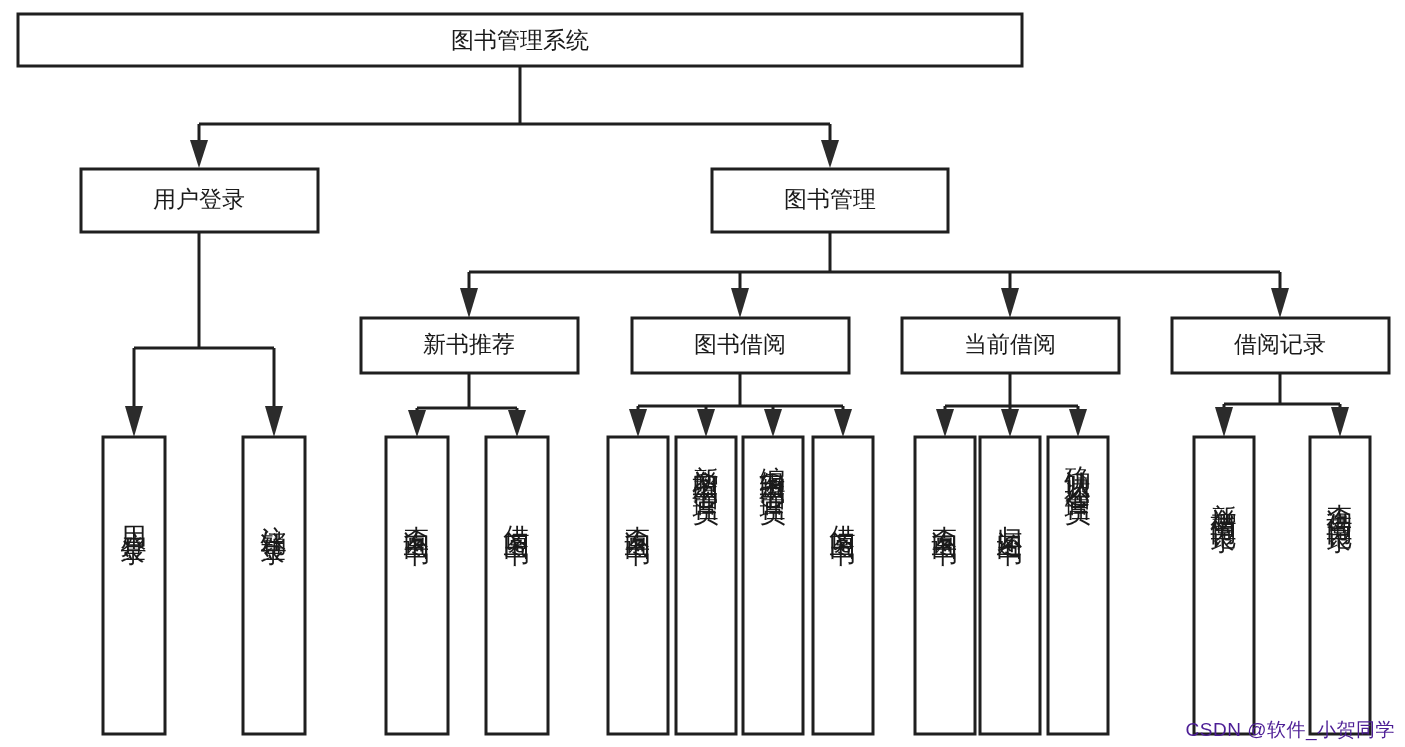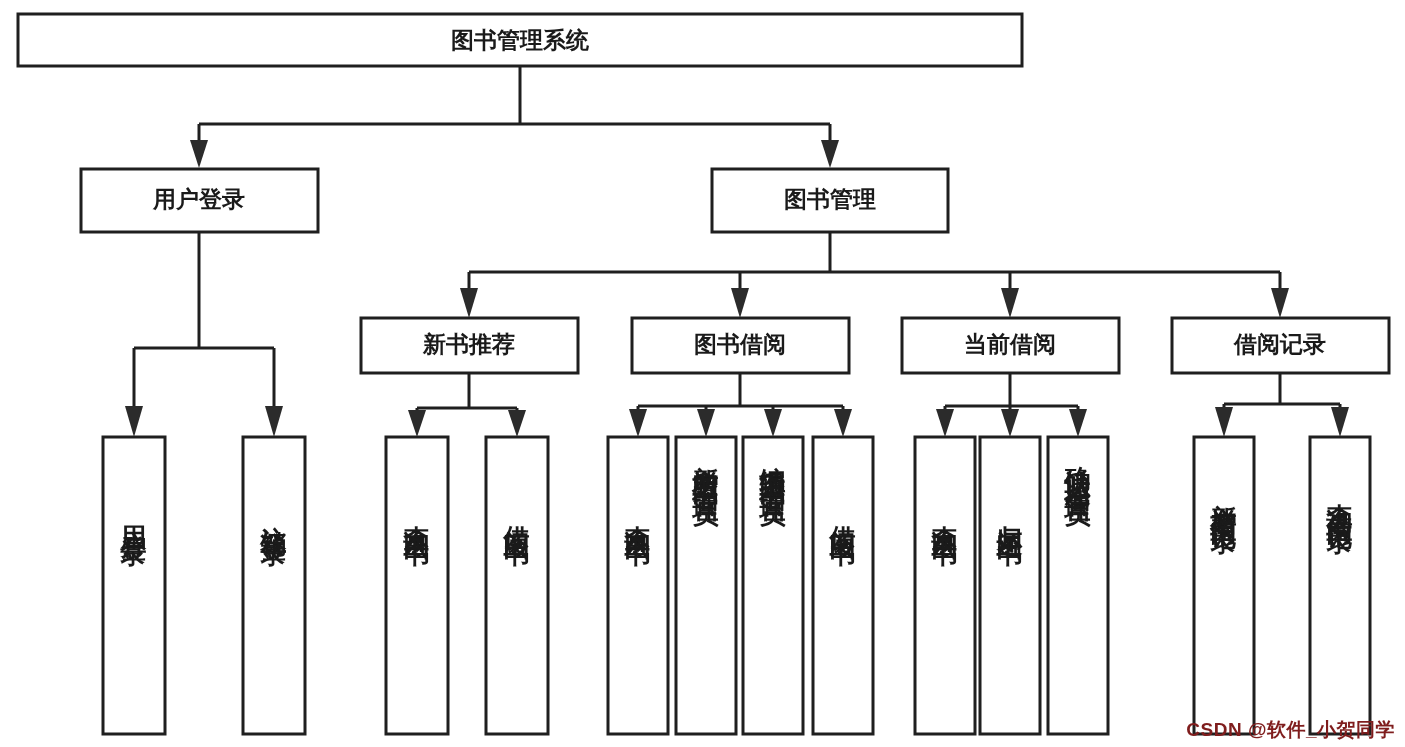--- a/index.html
+++ b/index.html
@@ -9,21 +9,20 @@
   }
   body {
     font-family: "Liberation Sans", "DejaVu Sans", sans-serif;
   }
   #diagram-root {
     position: relative;
     width: 1405px;
     height: 747px;
     background: #ffffff;
     overflow: hidden;
-    font-weight: bold;
   }
   svg.diagram-canvas {
     position: absolute;
     top: 0;
     left: 0;
     width: 1405px;
     height: 747px;
   }
   .node-box {
     fill: #ffffff;
@@ -69,21 +68,21 @@
     letter-spacing: 5px;
     color: #1a1a1a;
     white-space: nowrap;
   }
   .watermark {
     position: absolute;
     right: 10px;
     bottom: 4px;
     font-family: "Liberation Sans", "DejaVu Sans", sans-serif;
     font-size: 19px;
-    color: #7f1d1d;
+    color: #4c1d95;
     letter-spacing: 0.5px;
     white-space: nowrap;
   }
 </style>
 </head>
 <body>
 
 <div id="diagram-root">
 
   <svg class="diagram-canvas" viewBox="0 0 1405 747">

